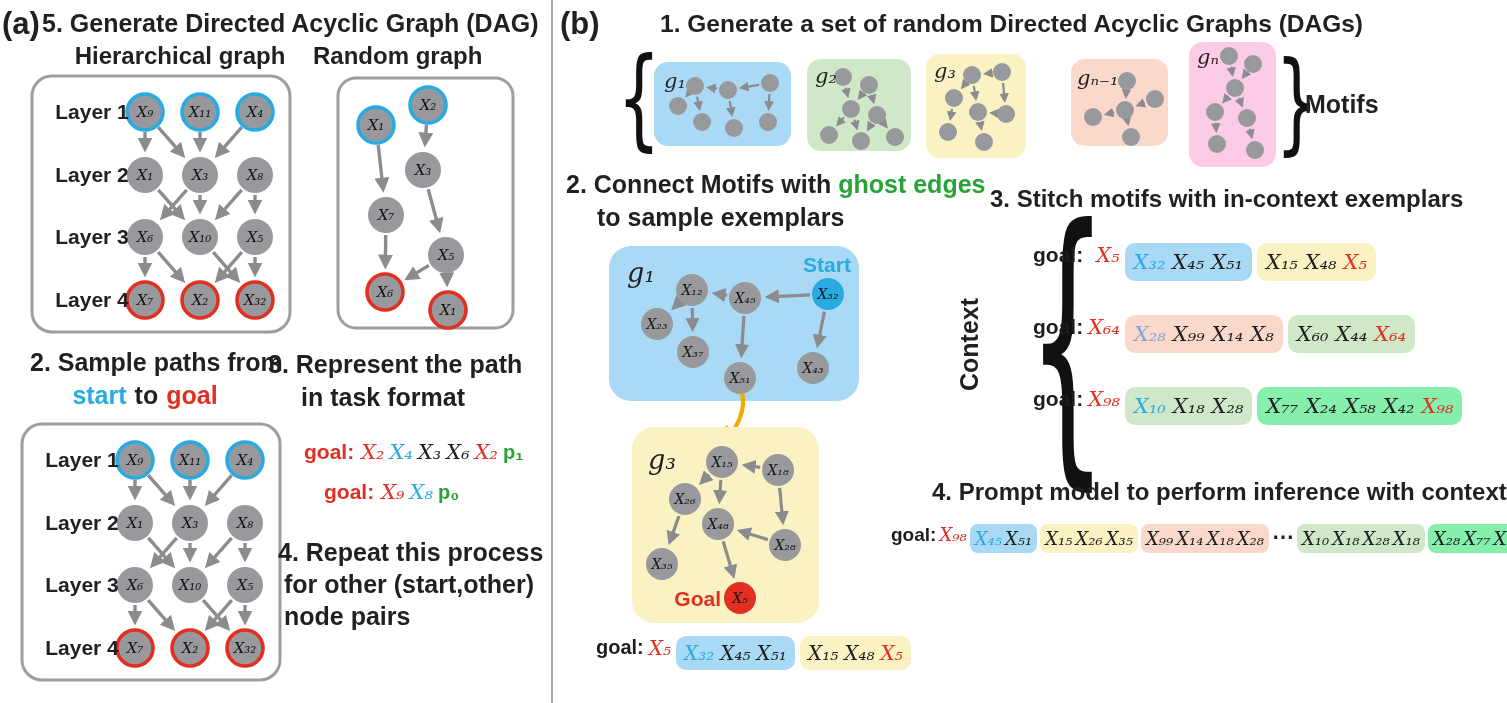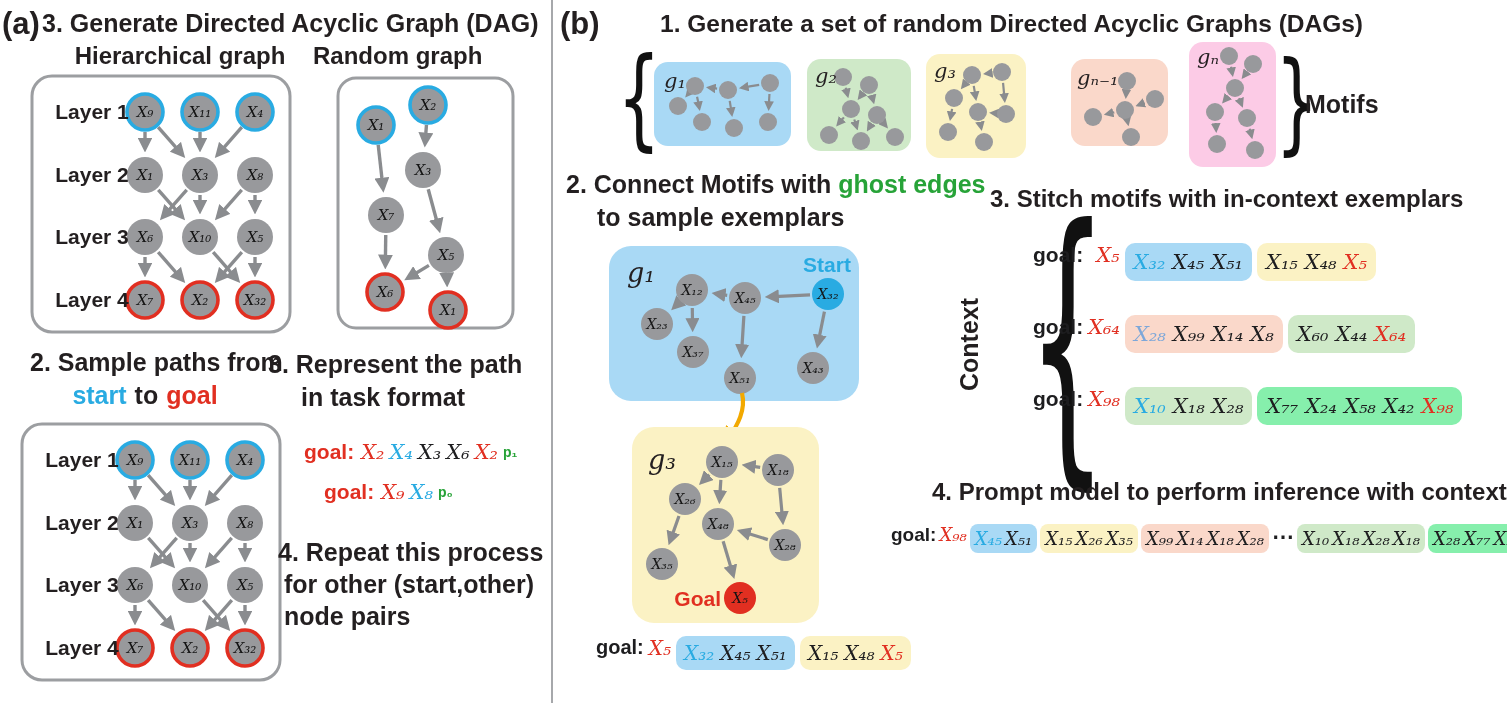--- a/index.html
+++ b/index.html
@@ -15,21 +15,21 @@
   .brace-m{font-size:110px;line-height:92px;transform:scaleX(.62);transform-origin:center;}
   .brace-xl{font-size:300px;line-height:218px;transform:scaleX(.42);transform-origin:center;}
   #context-label{position:absolute;left:917px;top:330px;width:104px;text-align:center;font-weight:bold;font-size:25px;transform:rotate(-90deg);}
   
   .tokrow{position:absolute;display:flex;align-items:flex-start;gap:5px;white-space:nowrap;}
   .tok{font-family:"DejaVu Serif","DejaVu Sans",serif;font-style:italic;font-size:21px;}
   .tokrow.md .tok{font-size:20px;}
   .tokrow.sm .tok{font-size:18px;}
   .c-dark{color:#1d1d1f;} .c-red{color:#e12f21;} .c-blue{color:#29abe2;}
   .c-periwinkle{color:#7da7d9;} .c-green{color:#27a338;}
-  .f-sans{font-family:"Liberation Sans",sans-serif;font-style:normal;font-weight:bold;font-size:14px;}
+  .f-sans{font-family:"Liberation Sans",sans-serif;font-style:normal;font-weight:bold;font-size:20px;}
   .goal-label{font-weight:bold;font-size:21px;font-family:"Liberation Sans",sans-serif;}
   .tokrow.sm .goal-label{font-size:19px;}
   .tokrow.md .goal-label{font-size:20px;}
   .goal-red{color:#e12f21;} .goal-dark{color:#1d1d1f;}
   .tokgroup{display:inline-flex;gap:5px;align-items:center;}
   .tokbox{display:inline-flex;gap:7px;align-items:center;padding:7px 9px;border-radius:10px;}
   .tokrow.md .tokbox{padding:5px 8px;gap:6px;}
   .tokrow.sm .tokbox{padding:4px 5px;gap:3px;border-radius:8px;}
   .bg-blue{background:#a9d9f5;} .bg-green{background:#cfe9c8;} .bg-yellow{background:#fbf2c4;}
   .bg-salmon{background:#fad8ca;} .bg-pink{background:#86efac;}
@@ -60,21 +60,21 @@
       </marker>
       <marker id="arrowhead-y" viewBox="0 0 10 10" refX="6" refY="5" markerWidth="4.6" markerHeight="4.6" orient="auto">
         <path d="M0,0L10,5L0,10Z" fill="#f2a900"></path>
       </marker>
     </defs>
   </svg>
 
   <div id="divider"></div>
 
   <div class="h panel-label" style="left:2px;top:6px;">(a)</div>
-  <div class="h t25" style="left:42px;top:9px;">3. Generate Directed Acyclic Graph (DAG)</div>
+  <div class="h t25" style="left:42px;top:9px;">5. Generate Directed Acyclic Graph (DAG)</div>
   <div class="h t24 ctr" style="left:313px;top:42px;width:165px;">Random graph</div>
   <div class="h t24 ctr" style="left:60px;top:42px;width:240px;">Hierarchical graph</div>
 
   <svg style="left:22px;top:68px;" width="280" height="272" viewBox="0 0 280 272">
       <rect x="10" y="8" width="258" height="256" rx="20" fill="none" stroke="#9c9ea1" stroke-width="3"></rect>
       <line x1="123" y1="64" x2="123" y2="80" stroke="#8a8c8f" stroke-width="3.4" marker-end="url(#arrowhead)"></line>
       <line x1="136.15315297670037" y1="59.06633886422041" x2="160.2432434814545" y2="86.66044253330244" stroke="#8a8c8f" stroke-width="3.4" marker-end="url(#arrowhead)"></line>
       <line x1="178" y1="64" x2="178" y2="80" stroke="#8a8c8f" stroke-width="3.4" marker-end="url(#arrowhead)"></line>
       <line x1="219.84684702329963" y1="59.06633886422041" x2="195.7567565185455" y2="86.66044253330244" stroke="#8a8c8f" stroke-width="3.4" marker-end="url(#arrowhead)"></line>
       <line x1="136.27229197117066" y1="121.96149276750147" x2="160.0824058389196" y2="148.801984763873" stroke="#8a8c8f" stroke-width="3.4" marker-end="url(#arrowhead)"></line>

